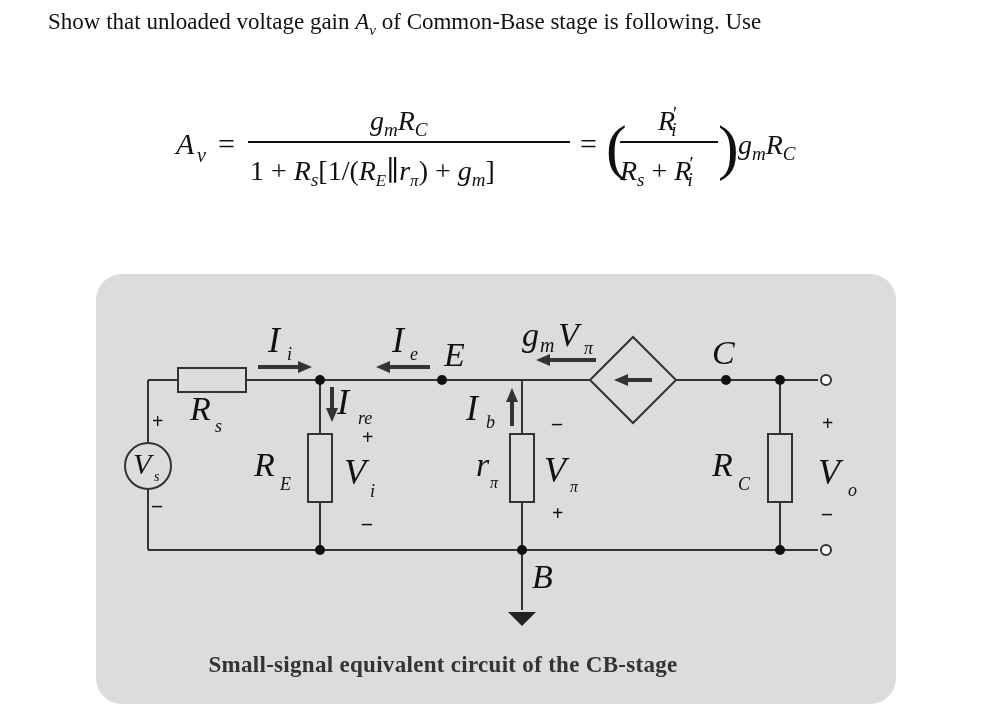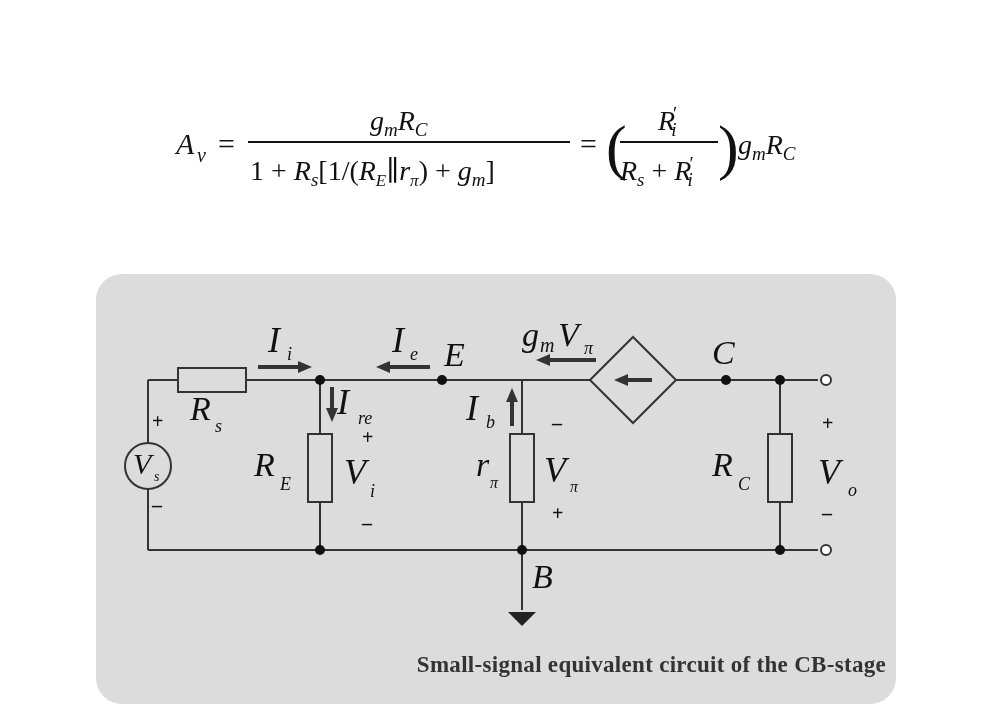--- a/index.html
+++ b/index.html
@@ -3,27 +3,28 @@
 <meta charset="utf-8">
 <style>
   html, body { margin:0; padding:0; background:#ffffff; }
   body { width:990px; height:710px; position:relative; overflow:hidden; font-family:"Liberation Serif", "DejaVu Serif", serif; color:#111; }
   .question { position:absolute; left:4px; top:2px; width:984px; font-size:23px; line-height:40px; }
   .question .indent { display:inline-block; width:44px; }
   .question i { font-style:italic; }
   .question sub { font-size:15px; }
   .formula { position:absolute; left:0; top:96px; width:990px; height:100px; }
   .panel { position:absolute; left:96px; top:274px; width:800px; height:430px; background:#dcdcdc; border-radius:26px; }
-  .caption { position:absolute; left:0; top:652px; width:886px; text-align:right; font-size:23px; font-weight:bold; color:#333; letter-spacing:0.3px; }
+  .caption { position:absolute; left:0; top:652px; width:886px; text-align:center; font-size:23px; font-weight:bold; color:#333; letter-spacing:0.3px; }
   svg text { font-family:"Liberation Serif", "DejaVu Serif", serif; }
 </style>
 </head>
 <body>
 
 <div class="question">
+  <div><span class="indent"></span><span>Show that unloaded voltage gain </span><i>A</i><sub><i>v</i></sub><span> of Common-Base stage is following. Use</span></div>
 </div>
 
 <div class="formula">
   <svg width="990" height="100" viewBox="0 0 990 100">
     <g font-family="Liberation Serif, serif" fill="#111">
 
       <text x="176" y="58" font-size="30" font-style="italic">A</text>
       <text x="197" y="66" font-size="20" font-style="italic">v</text>
       <text x="218" y="58" font-size="30">=</text>
 

